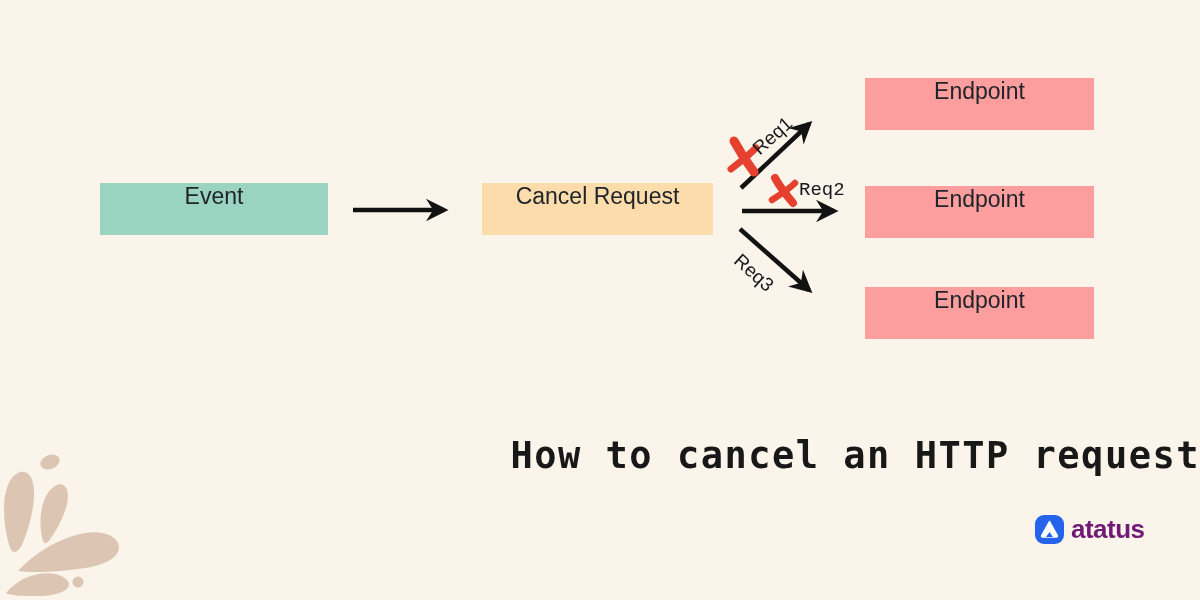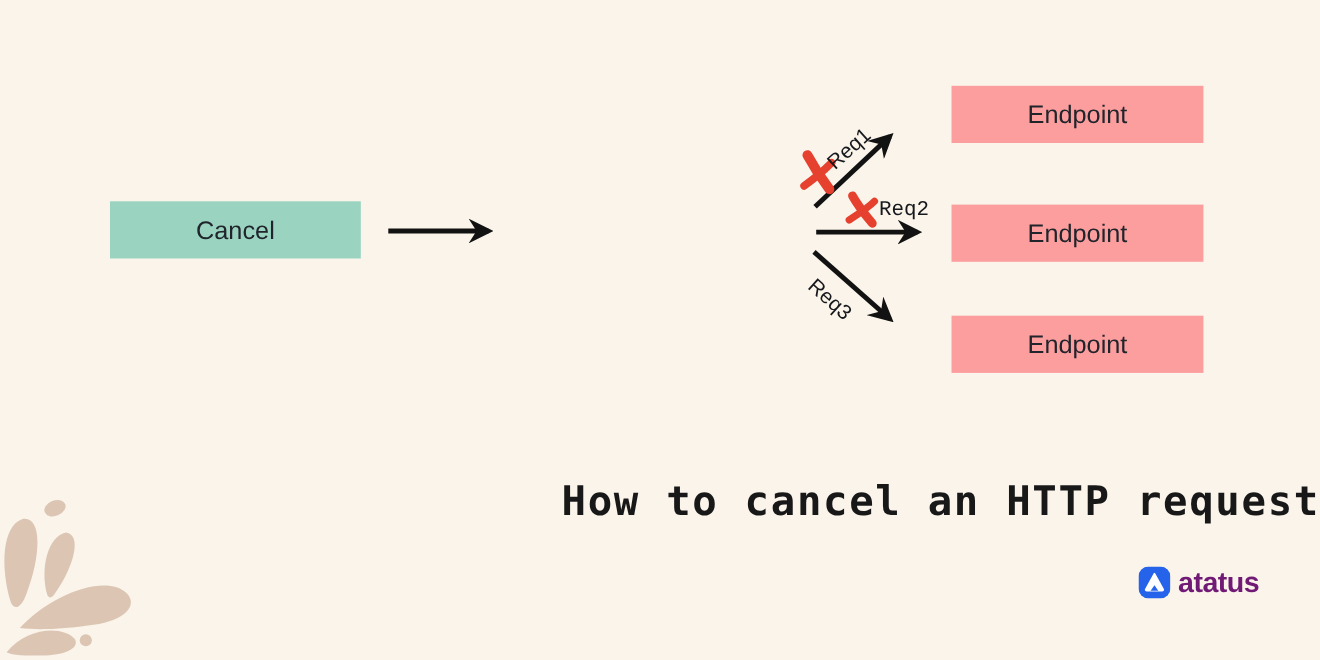--- a/index.html
+++ b/index.html
@@ -13,21 +13,20 @@
   }
   .overlay {
     position: absolute;
     left: 0; top: 0;
     width: 1200px; height: 600px;
     pointer-events: none;
   }
   .node {
     position: absolute;
     display: flex;
-    align-items: center;
     justify-content: center;
     font-size: 23px;
     color: #20242b;
   }
   .event-box   { left: 100px; top: 183px; width: 228px; height: 52px; background: var(--event-box, #9AD3C0); }
   .cancel-box  { left: 482px; top: 183px; width: 231px; height: 52px; background: var(--cancel-box, #FBDCAA); }
   .endpoint-box{ left: 865px; width: 229px; height: 52px; background: var(--endpoint-box, #FD9E9E); }
   .ep1 { top: 78px; }
   .ep2 { top: 186px; }
   .ep3 { top: 287px; }
@@ -110,23 +109,26 @@
       <ellipse cx="50" cy="462" rx="10" ry="7" transform="rotate(-22 50 462)"></ellipse>
       <path d="M10,548 C0,516 2,478 20,472 C38,468 38,504 24,540 C20,551 14,556 10,548 Z"></path>
       <path d="M43,541 C36,516 44,487 60,484 C75,486 67,515 51,538 C48,543 45,545 43,541 Z"></path>
       <path d="M18,571 C45,541 96,521 115,539 C126,550 114,564 85,568 C58,572 34,573 18,571 Z"></path>
       <path d="M6,593 C24,571 56,568 68,581 C73,590 57,596 38,596 C24,596 11,596 6,593 Z"></path>
       <circle cx="78" cy="582" r="5.5"></circle>
     </g>
   </svg>
 
   <div class="node event-box">
-    <span>Cancel</span>
+    <span>Event</span>
   </div>
 
+  <div class="node cancel-box">
+    <span>Cancel Request</span>
+  </div>
 
   <div class="node endpoint-box ep1">
     <span>Endpoint</span>
   </div>
   <div class="node endpoint-box ep2">
     <span>Endpoint</span>
   </div>
   <div class="node endpoint-box ep3">
     <span>Endpoint</span>
   </div>

